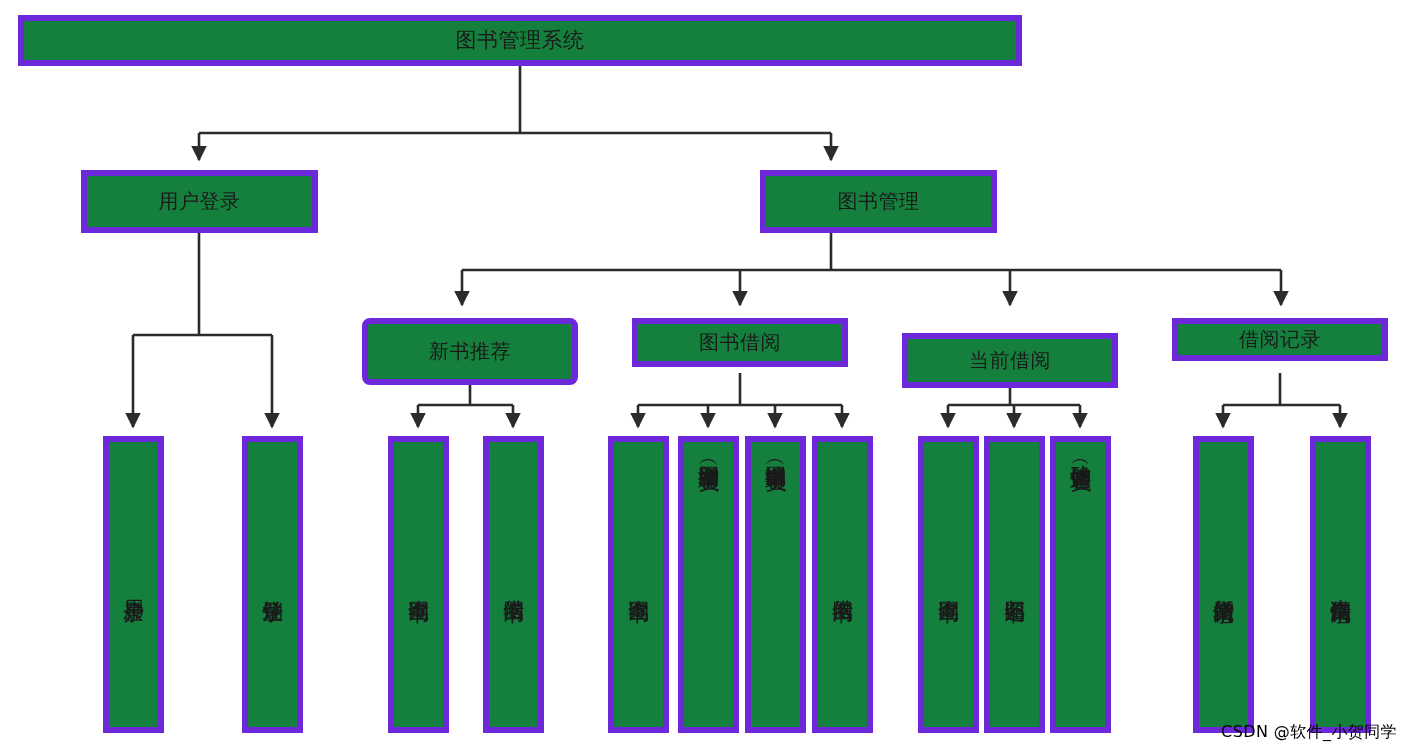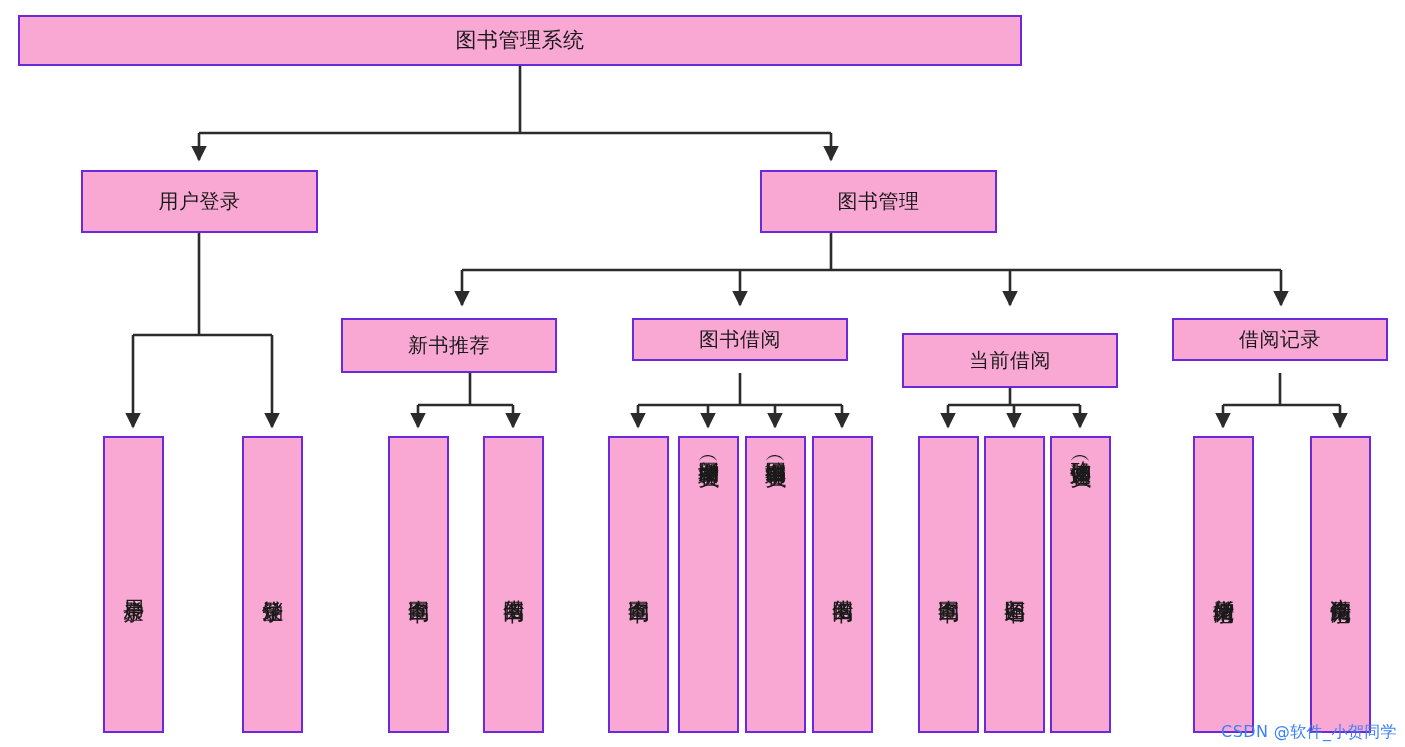--- a/index.html
+++ b/index.html
@@ -21,22 +21,22 @@
   #edges {
     position: absolute;
     left: 0;
     top: 0;
     width: 1405px;
     height: 747px;
   }
   .node {
     position: absolute;
     box-sizing: border-box;
-    background: #f9a8d4;
-    border: 2px solid #6d28d9;
+    background: #15803d;
+    border: 6px solid #6d28d9;
     display: flex;
     align-items: center;
     justify-content: center;
     color: #1a1a1a;
     z-index: 2;
   }
   .node .label {
     display: block;
     text-align: center;
     line-height: 1.18;
@@ -59,21 +59,21 @@
   }
   .node-leaf.leaf-center {
     align-items: center;
     padding-top: 0;
   }
   .watermark {
     position: absolute;
     right: 8px;
     bottom: 4px;
     font-size: 16px;
-    color: #3b82f6;
+    color: #000000;
     z-index: 5;
     white-space: nowrap;
     letter-spacing: 0.4px;
   }
 </style>
 </head>
 <body>
 
 <div id="canvas">
 
@@ -131,24 +131,24 @@
     <span class="label">图书管理系统</span>
   </div>
 
   <div class="node node-branch" style="left:81px; top:170px; width:237px; height:63px;">
     <span class="label">用户登录</span>
   </div>
   <div class="node node-branch" style="left:712px; top:170px; width:237px; height:63px;margin-left:48px;">
     <span class="label">图书管理</span>
   </div>
 
-  <div class="node node-branch" style="left:341px; top:318px; width:216px; height:55px;">
+  <div class="node node-branch" style="left:362px; top:318px; width:216px; height:67px;border-radius:8px;">
     <span class="label">新书推荐</span>
   </div>
-  <div class="node node-branch" style="left:632px; top:318px; width:216px; height:43px;">
+  <div class="node node-branch" style="left:632px; top:318px; width:216px; height:49px;">
     <span class="label">图书借阅</span>
   </div>
   <div class="node node-branch" style="left:902px; top:333px; width:216px; height:55px;">
     <span class="label">当前借阅</span>
   </div>
   <div class="node node-branch" style="left:1172px; top:318px; width:216px; height:43px;">
     <span class="label">借阅记录</span>
   </div>
 
   <div class="node node-leaf leaf-center" style="left:103px; top:436px; width:61px; height:297px;">

